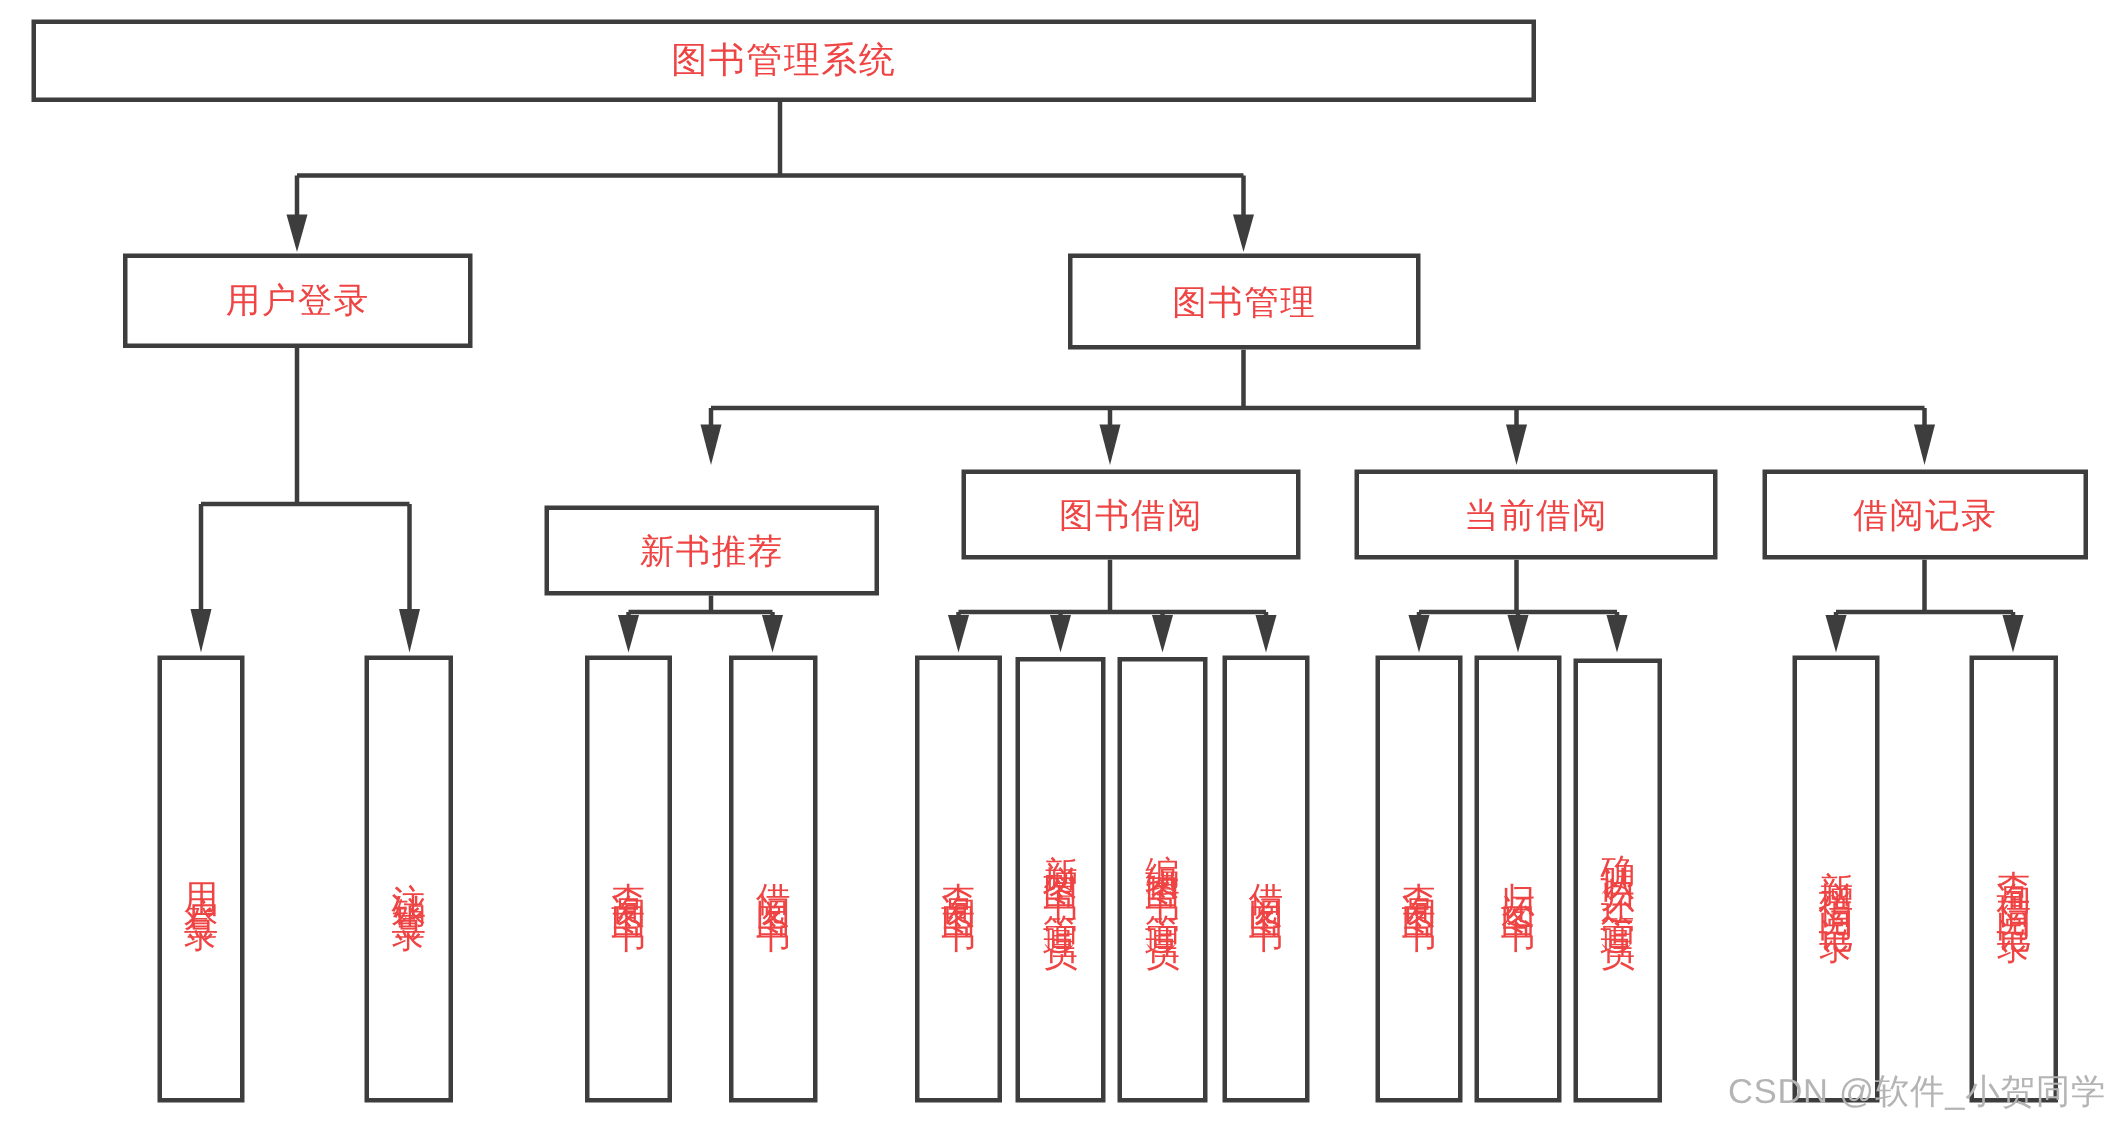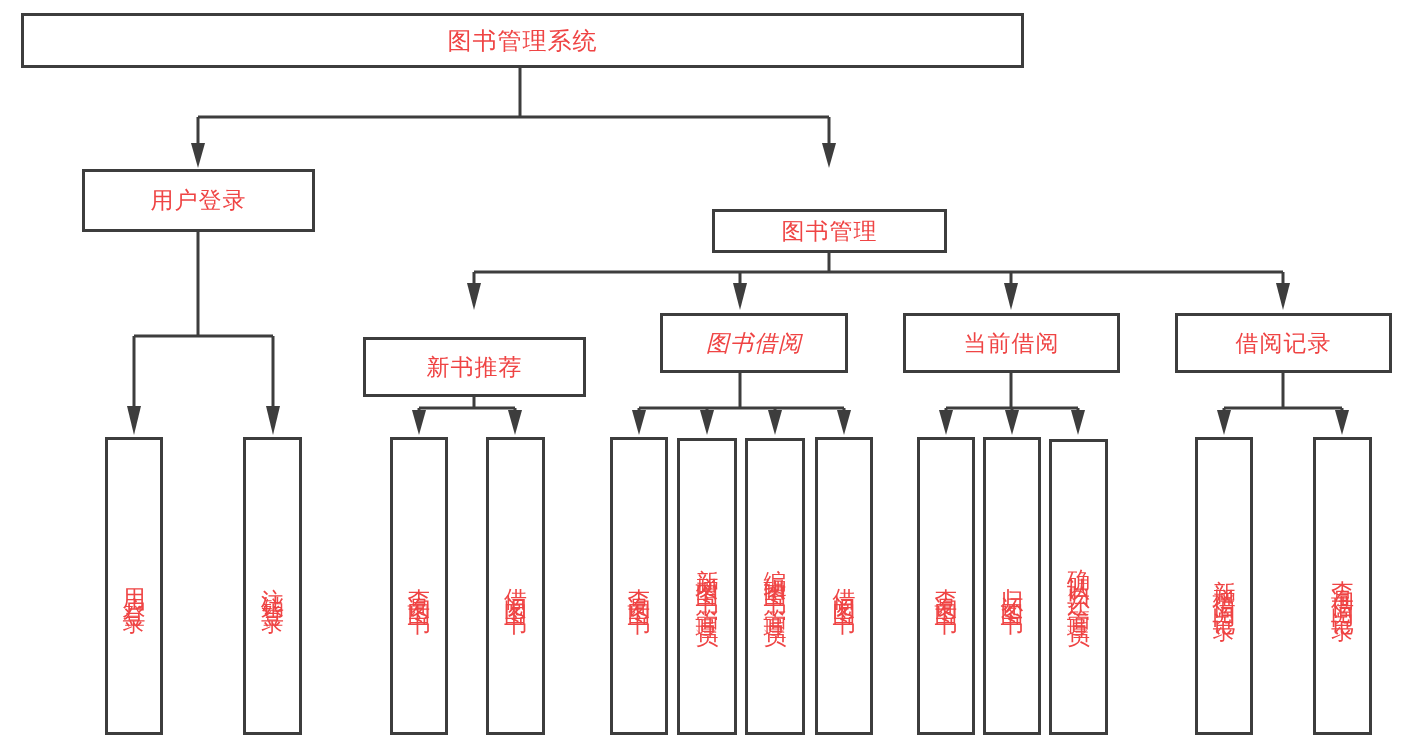--- a/index.html
+++ b/index.html
@@ -101,38 +101,39 @@
       <line x1="1224" y1="408" x2="1224" y2="416"></line>
       <polygon points="1217,410 1231,410 1224,435"></polygon>
       <line x1="1342" y1="408" x2="1342" y2="416"></line>
       <polygon points="1335,410 1349,410 1342,435"></polygon>
     </g>
   </svg>
 
   <div class="node h root" style="left:21px;top:13px;width:1003px;height:55px;">图书管理系统</div>
 
   <div class="node h" style="left:82px;top:169px;width:233px;height:63px;">用户登录</div>
-  <div class="node h" style="left:712px;top:169px;width:235px;height:44px;margin-top:40px;">图书管理</div>
+  <div class="node h" style="left:712px;top:169px;width:235px;height:64px;">图书管理</div>
 
   <div class="node h" style="left:363px;top:313px;width:223px;height:60px;margin-top:24px;">新书推荐</div>
-  <div class="node h" style="left:660px;top:313px;width:188px;height:60px;font-style:italic;">图书借阅</div>
-  <div class="node h" style="left:903px;top:313px;width:217px;height:60px;">当前借阅</div>
+  <div class="node h" style="left:641px;top:313px;width:226px;height:60px;">图书借阅</div>
+  <div class="node h" style="left:903px;top:313px;width:242px;height:60px;">当前借阅</div>
   <div class="node h" style="left:1175px;top:313px;width:217px;height:60px;">借阅记录</div>
 
   <div class="node v" style="left:105px;top:437px;width:58px;height:298px;">用户登录</div>
   <div class="node v" style="left:243px;top:437px;width:59px;height:298px;">注销登录</div>
 
   <div class="node v" style="left:390px;top:437px;width:58px;height:298px;">查询图书</div>
   <div class="node v" style="left:486px;top:437px;width:59px;height:298px;">借阅图书</div>
 
   <div class="node v" style="left:610px;top:437px;width:58px;height:298px;">查询图书</div>
   <div class="node v" style="left:677px;top:438px;width:60px;height:297px;">新增图书（管理员）</div>
   <div class="node v" style="left:745px;top:438px;width:60px;height:297px;">编辑图书（管理员）</div>
   <div class="node v" style="left:815px;top:437px;width:58px;height:298px;">借阅图书</div>
 
   <div class="node v" style="left:917px;top:437px;width:58px;height:298px;">查询图书</div>
   <div class="node v" style="left:983px;top:437px;width:58px;height:298px;">归还图书</div>
   <div class="node v" style="left:1049px;top:439px;width:59px;height:296px;">确认归还（管理员）</div>
 
   <div class="node v" style="left:1195px;top:437px;width:58px;height:298px;">新增借阅记录</div>
   <div class="node v" style="left:1313px;top:437px;width:59px;height:298px;">查询借阅记录</div>
 
+  <div class="watermark">CSDN @软件_小贺同学</div>
 </div>
 
 </body></html>

